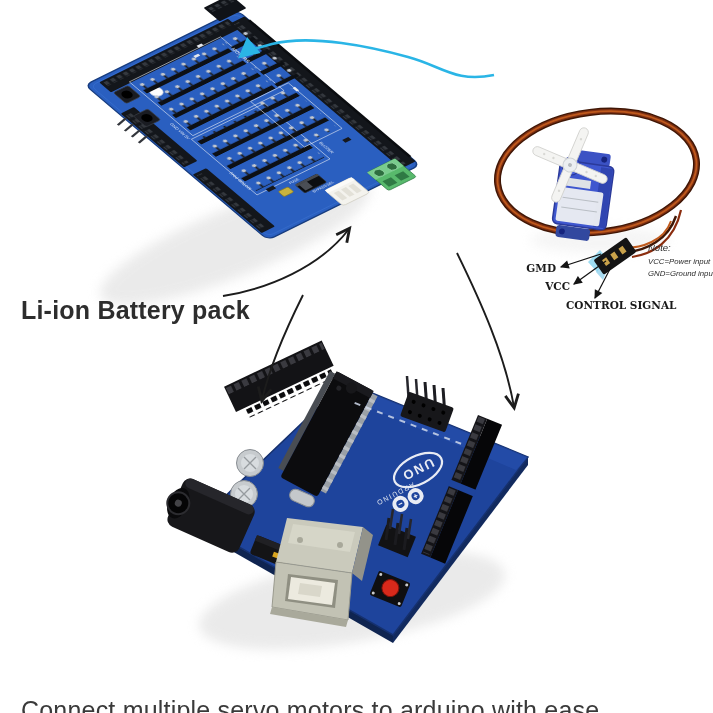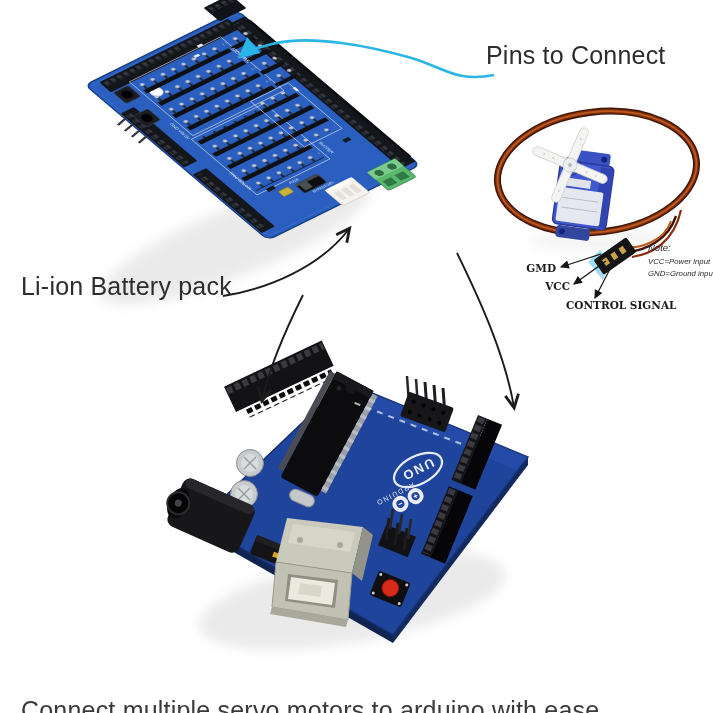--- a/index.html
+++ b/index.html
@@ -2,21 +2,21 @@
 <html><head>
 <meta charset="utf-8">
 <style>
   html,body{margin:0;padding:0;background:#ffffff;}
   .stage{position:relative;width:713px;height:713px;background:#ffffff;overflow:hidden;
          font-family:"Liberation Sans",sans-serif;}
   .stage svg{position:absolute;left:0;top:0;}
   .note-label{position:absolute;color:#2d2d2d;font-weight:300;letter-spacing:.2px;}
   .pins-label{left:486px;top:40px;font-size:25px;line-height:31px;}
   .pins-label span{display:block;}
-  .battery-label{left:21px;top:272px;font-size:25px;}
+  .battery-label{left:21px;top:296px;font-size:25px;font-weight:bold;}
   .caption{left:21px;top:666px;font-size:25px;color:#3a3a3a;margin-top:30px;}
 </style>
 </head>
 <body>
 
 <div class="stage">
 
 <svg width="713" height="713" viewBox="0 0 713 713">
   <defs>
     <pattern id="pt-teeth-h" patternUnits="userSpaceOnUse" width="10.5" height="8">
@@ -357,18 +357,17 @@
     </g>
   </g>
 
   <path d="M 494,75 C 455,83 442,66 408,57 C 372,47 312,34 272,44 C 258,48 248,50 241,56" fill="none" stroke="#2ab5e6" stroke-width="2.6" marker-end="url(#mk-cyan)"></path>
   <path d="M 223,296 C 268,289 320,267 349,229" fill="none" stroke="#1c1c1c" stroke-width="1.9" marker-end="url(#mk-open)"></path>
   <path d="M 303,295 C 287,327 270,365 262,400" fill="none" stroke="#1c1c1c" stroke-width="1.9" marker-end="url(#mk-open)"></path>
   <path d="M 457,253 C 480,300 505,355 514,407" fill="none" stroke="#1c1c1c" stroke-width="1.9" marker-end="url(#mk-open)"></path>
 </svg>
 
 <div class="note-label pins-label">
-  <span>Pins to Connect</span>
 </div>
 <div class="note-label battery-label">Li-ion Battery pack</div>
 <div class="note-label caption">Connect multiple servo motors to arduino with ease</div>
 
 </div>
 
 </body></html>

